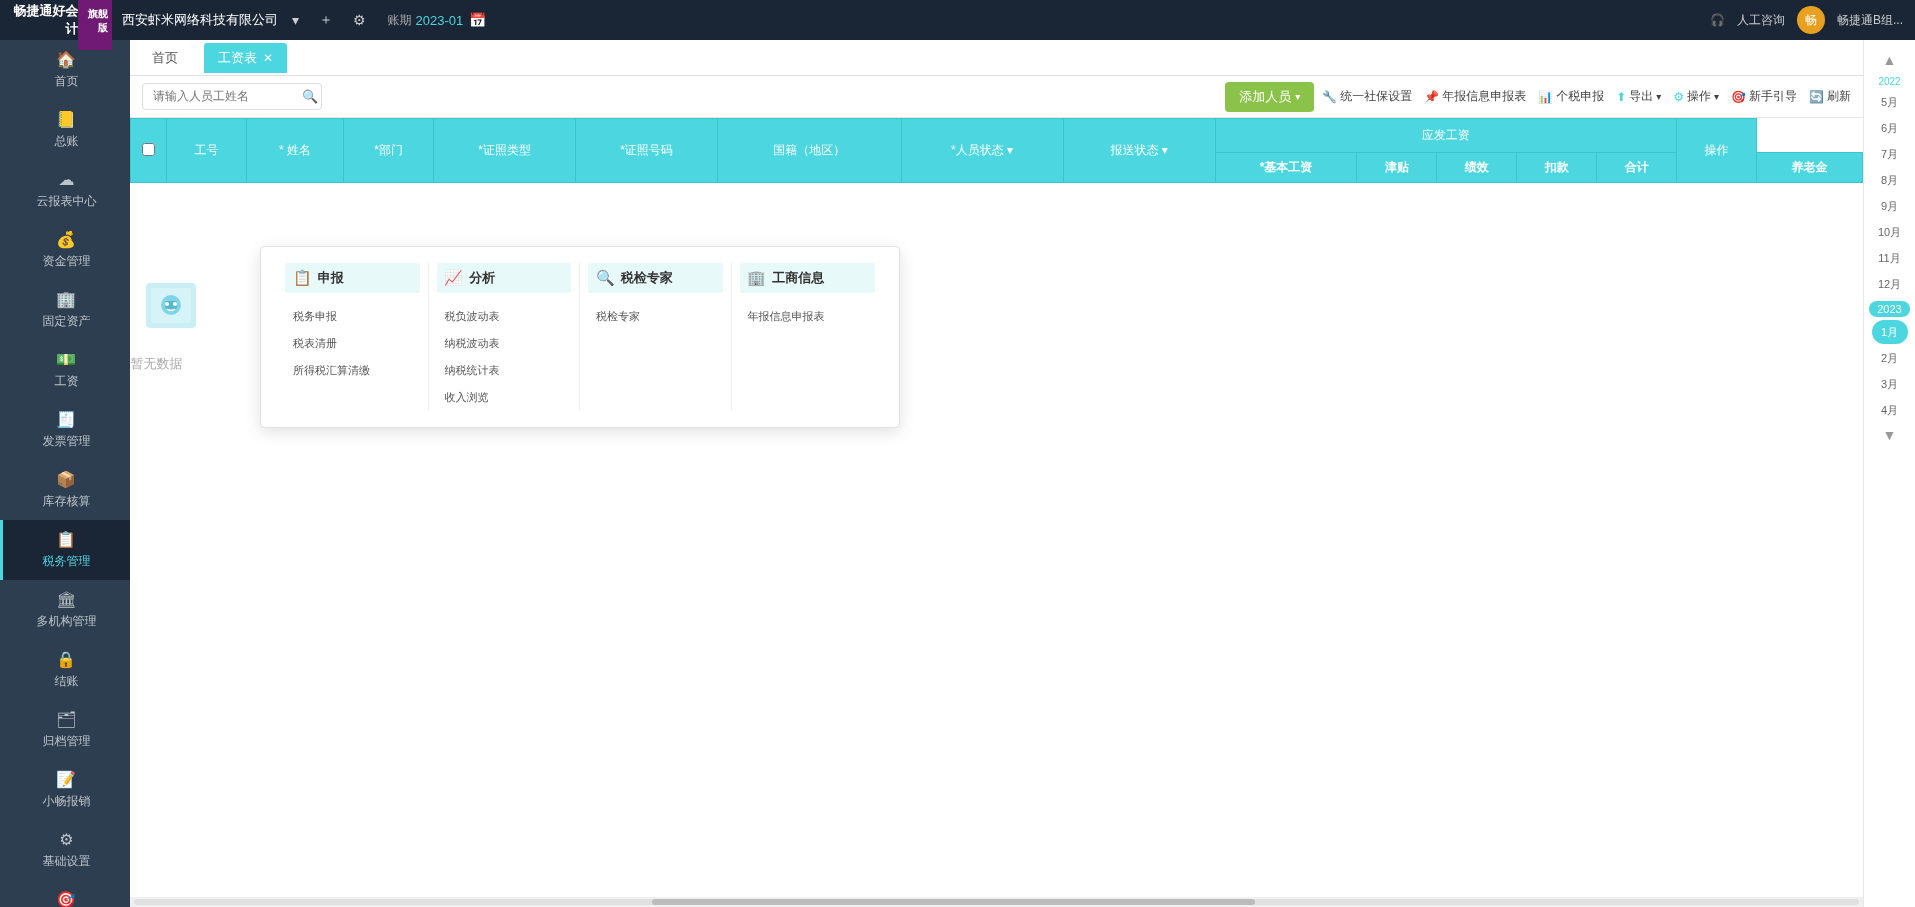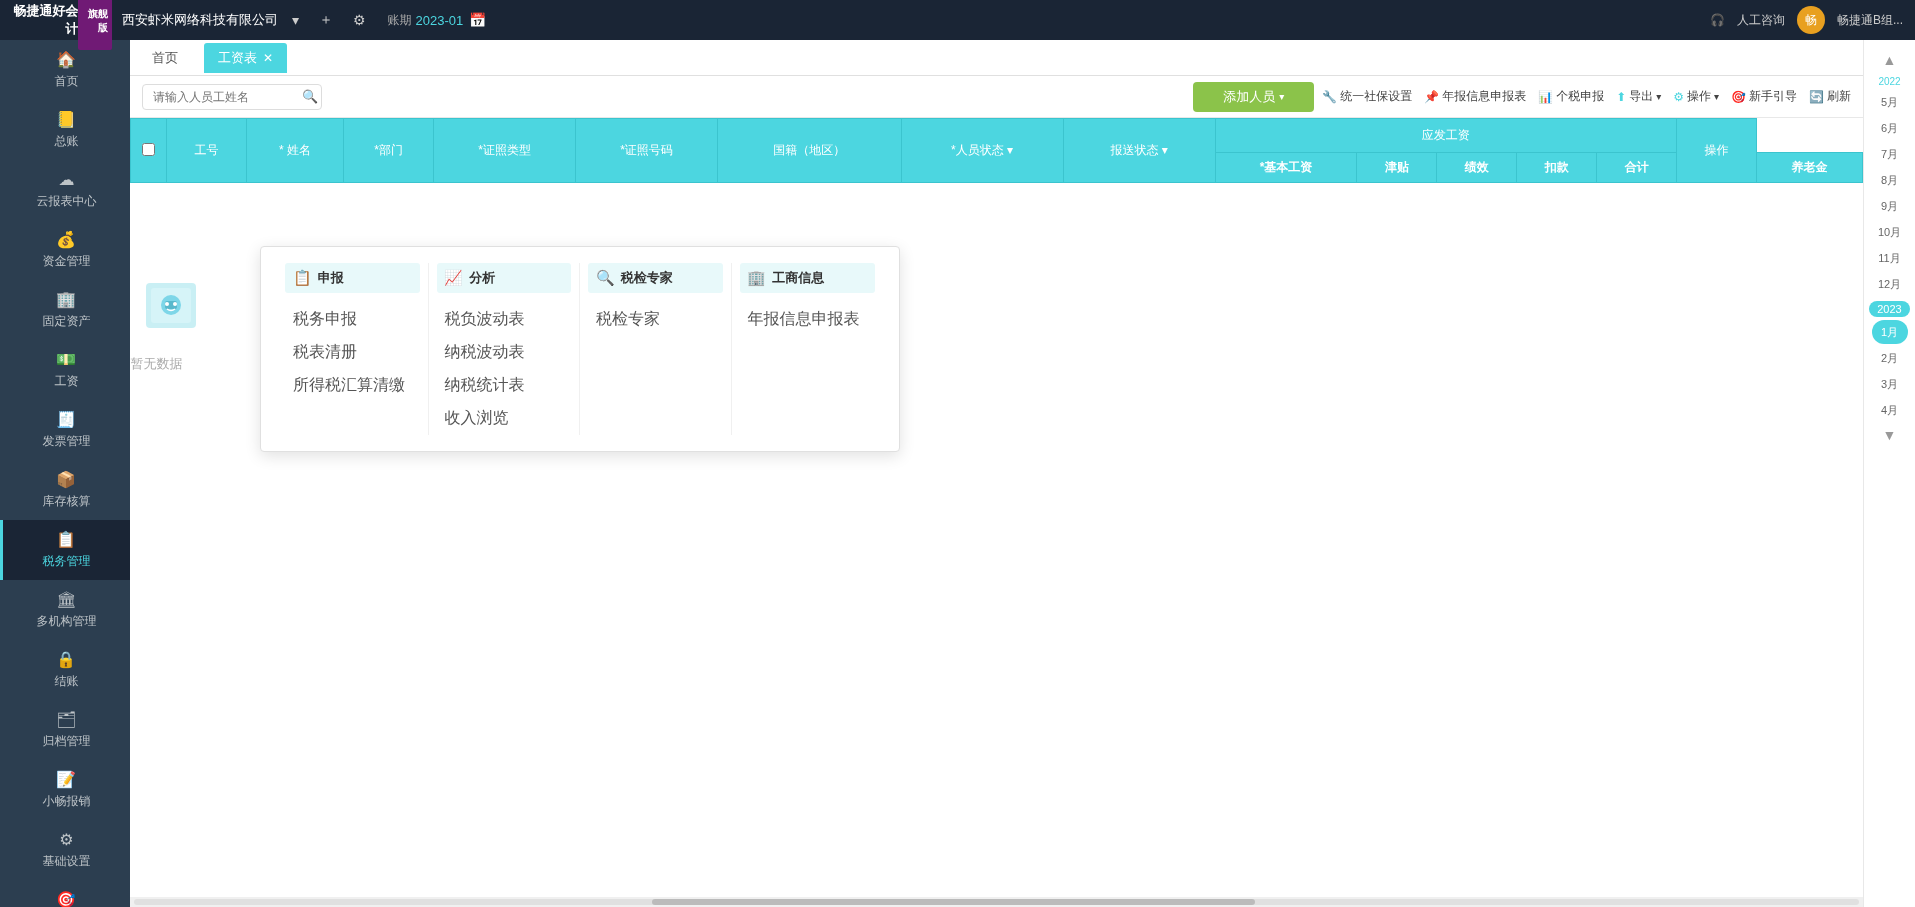--- a/index.html
+++ b/index.html
@@ -135,28 +135,29 @@
       flex-shrink: 0;
     }
     .search-input {
       border: 1px solid #ddd;
       border-radius: 4px;
       padding: 5px 10px;
       font-size: 12px;
       width: 180px;
       outline: none;
       color: #999;
+      font-family: Liberation Serif, serif;
     }
     .search-icon { color: #999; margin-left: -28px; }
     .btn-add {
       background: #8bc34a;
       color: #fff;
       border: none;
       border-radius: 4px;
-      padding: 6px 30px;
+      padding: 6px 14px;
       font-size: 13px;
       cursor: pointer;
       display: flex;
       align-items: center;
       gap: 4px;
       margin-left: auto;
     }
     .btn-add .arrow { font-size: 10px; }
     .toolbar-actions {
       display: flex;
@@ -257,21 +258,21 @@
       gap: 6px;
       background: #e8f9fa;
       padding: 6px 8px;
       border-radius: 3px;
     }
     .dropdown-col-title .col-icon { color: #4cd6e0; font-size: 15px; }
     .dropdown-item {
       display: block;
       padding: 6px 8px;
       color: #555;
-      font-size: 16px;
+      font-size: 11px;
       cursor: pointer;
       border-radius: 3px;
     }
 
     
     .timeline-panel {
       width: 52px;
       background: #fff;
       border-left: 1px solid #e8e8e8;
       display: flex;

